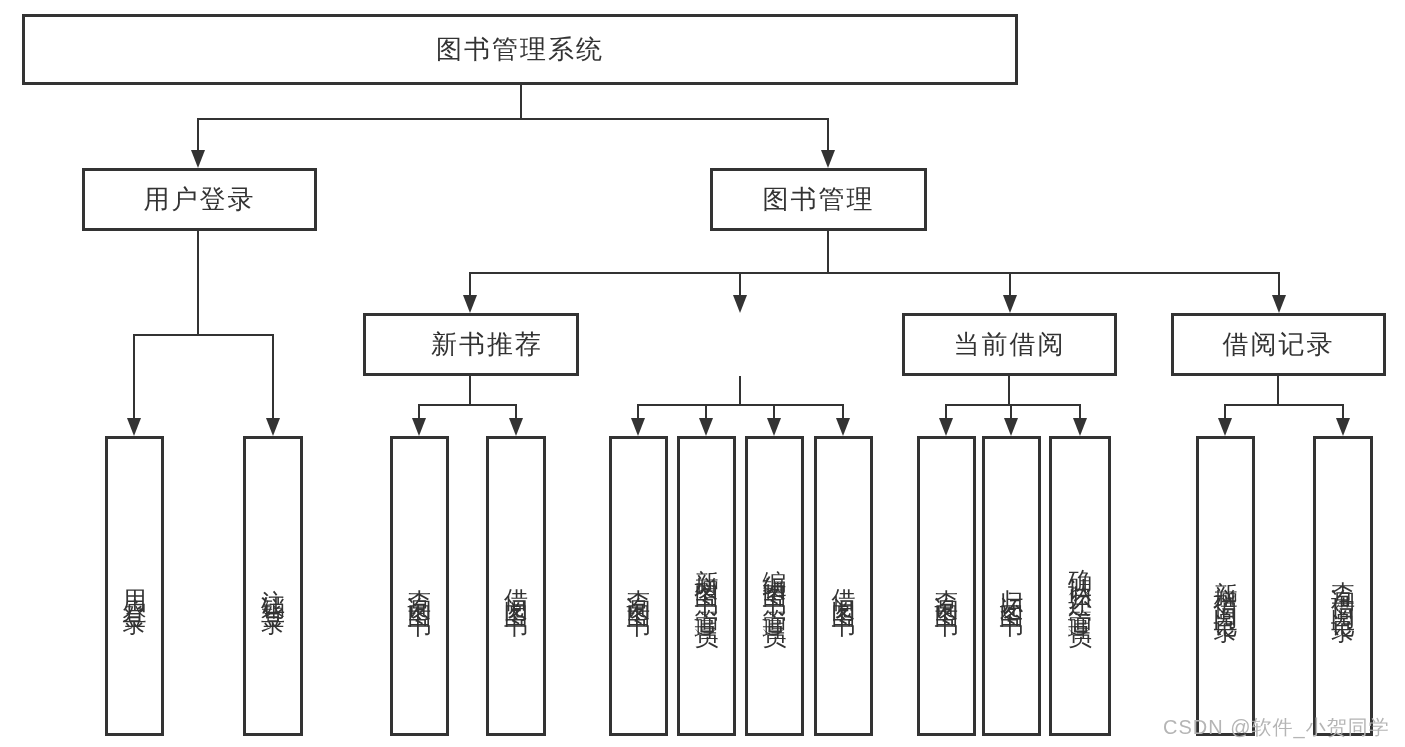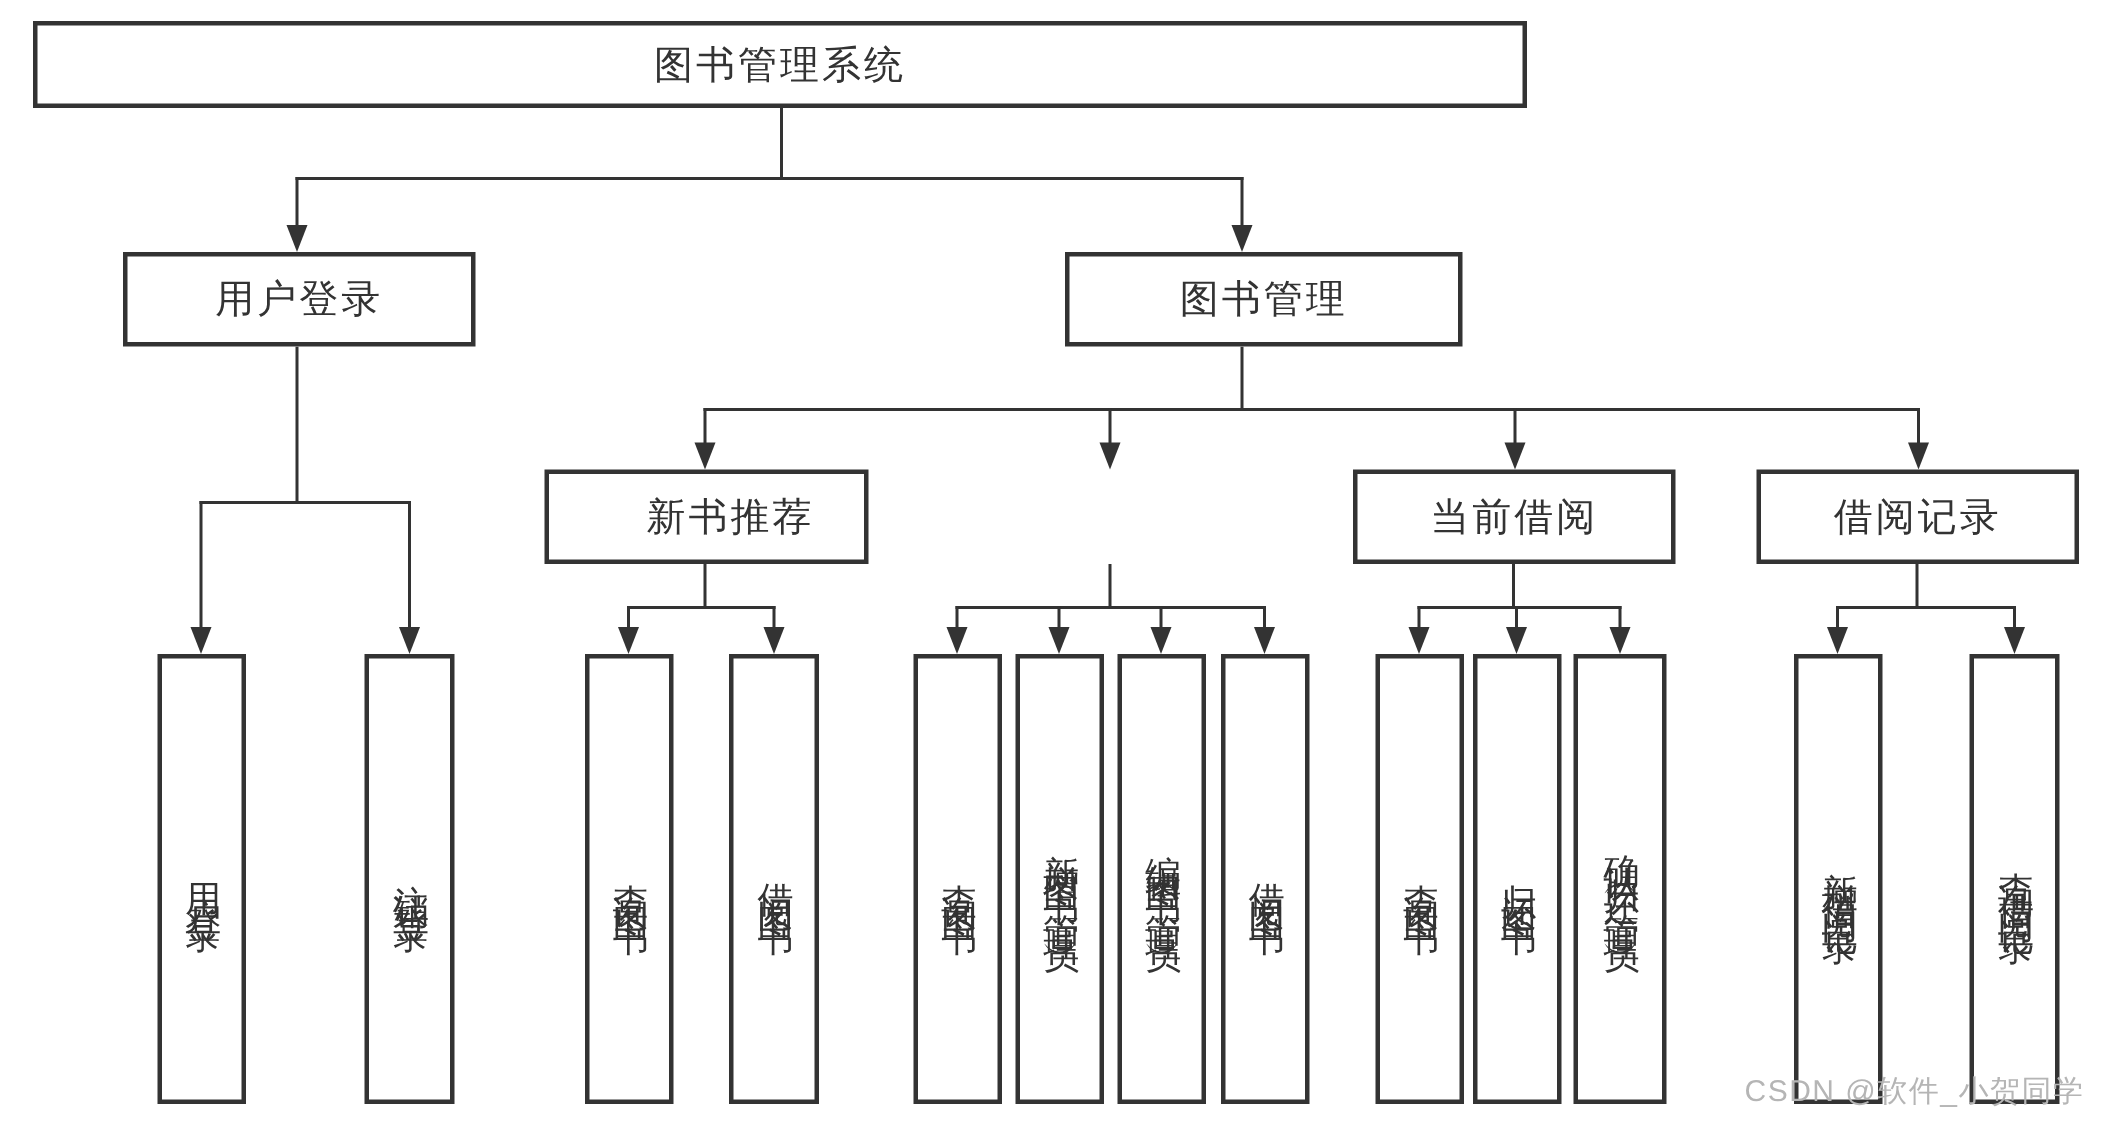--- a/index.html
+++ b/index.html
@@ -73,29 +73,29 @@
     color: var(--wm);
     z-index: 5;
     white-space: nowrap;
   }
 </style>
 </head>
 <body>
 
 <div class="canvas">
 
-  <div class="hbox" style="left:22px; top:14px; width:996px; height:58px;text-align:right;">
+  <div class="hbox" style="left:22px; top:14px; width:996px; height:71px;text-align:right;">
     <span>图书管理系统</span>
   </div>
 
   <div class="hbox" style="left:82px; top:168px; width:235px; height:63px;">
     <span>用户登录</span>
   </div>
 
-  <div class="hbox" style="left:710px; top:168px; width:265px; height:63px;">
+  <div class="hbox" style="left:710px; top:168px; width:217px; height:63px;">
     <span>图书管理</span>
   </div>
 
   <div class="hbox" style="left:363px; top:313px; width:216px; height:63px;padding-left:32px;">
     <span>新书推荐</span>
   </div>
 
 
   <div class="hbox" style="left:902px; top:313px; width:215px; height:63px;align-items:center;">
     <span>当前借阅</span>

